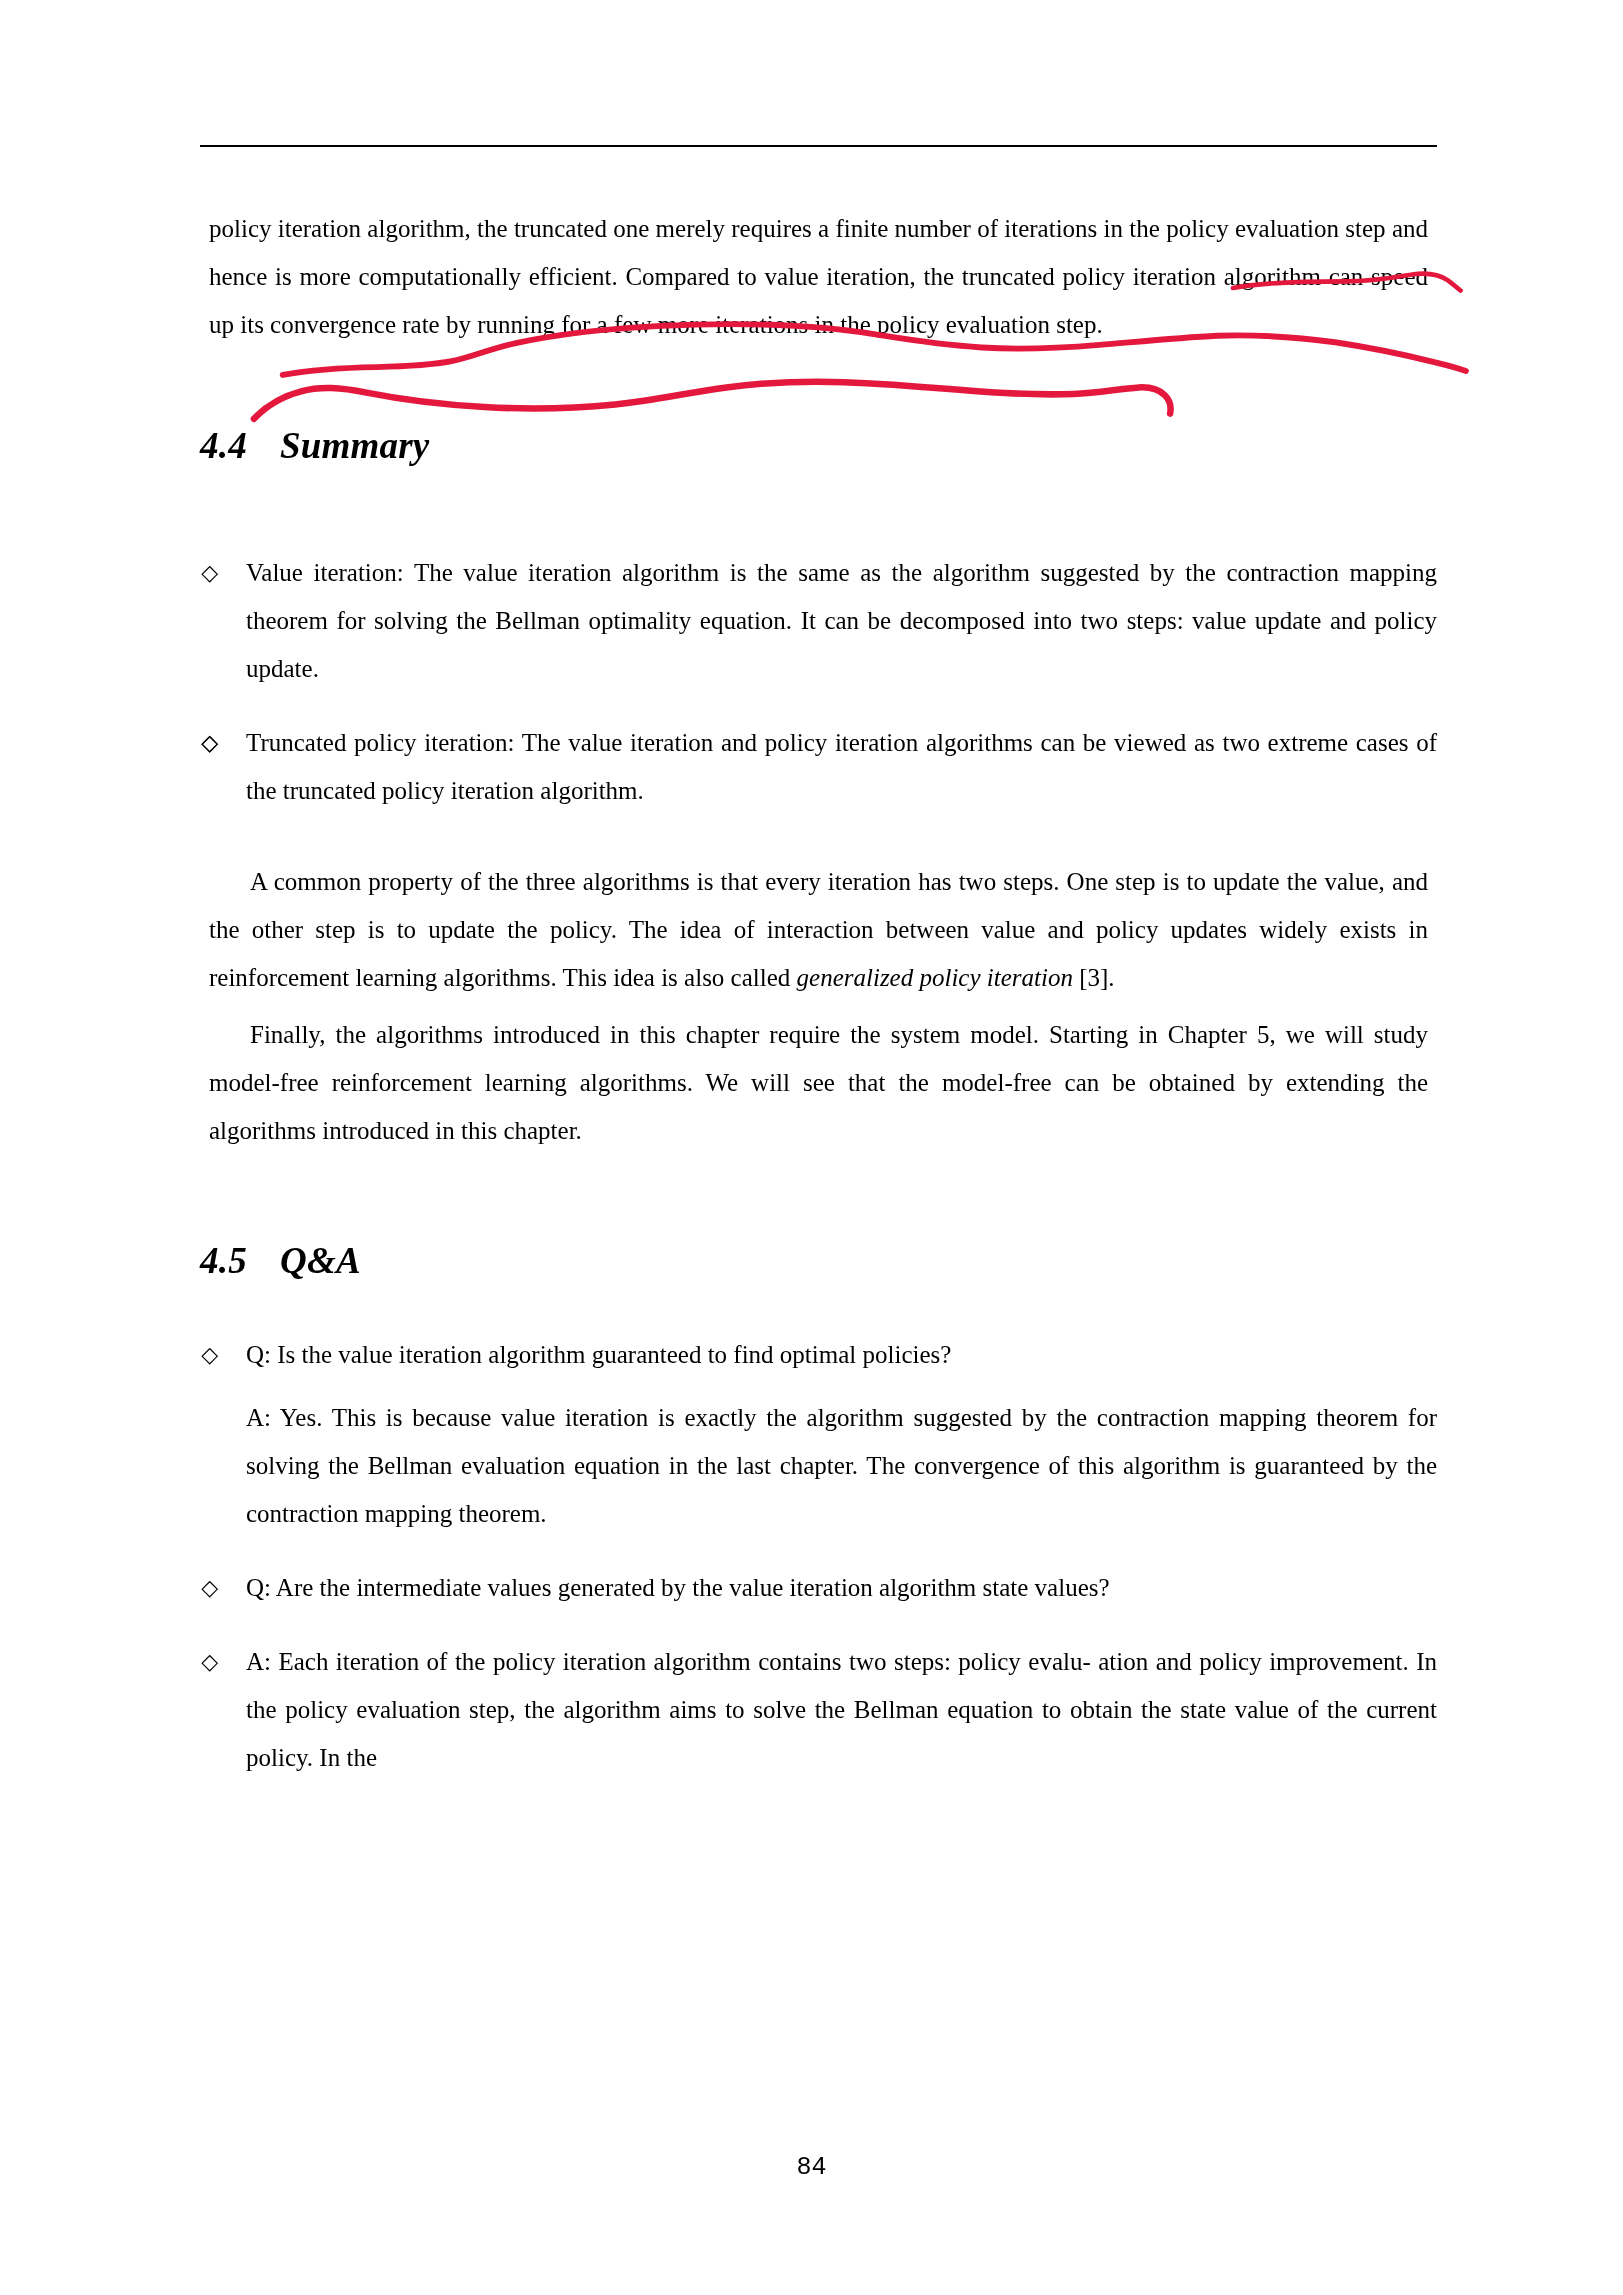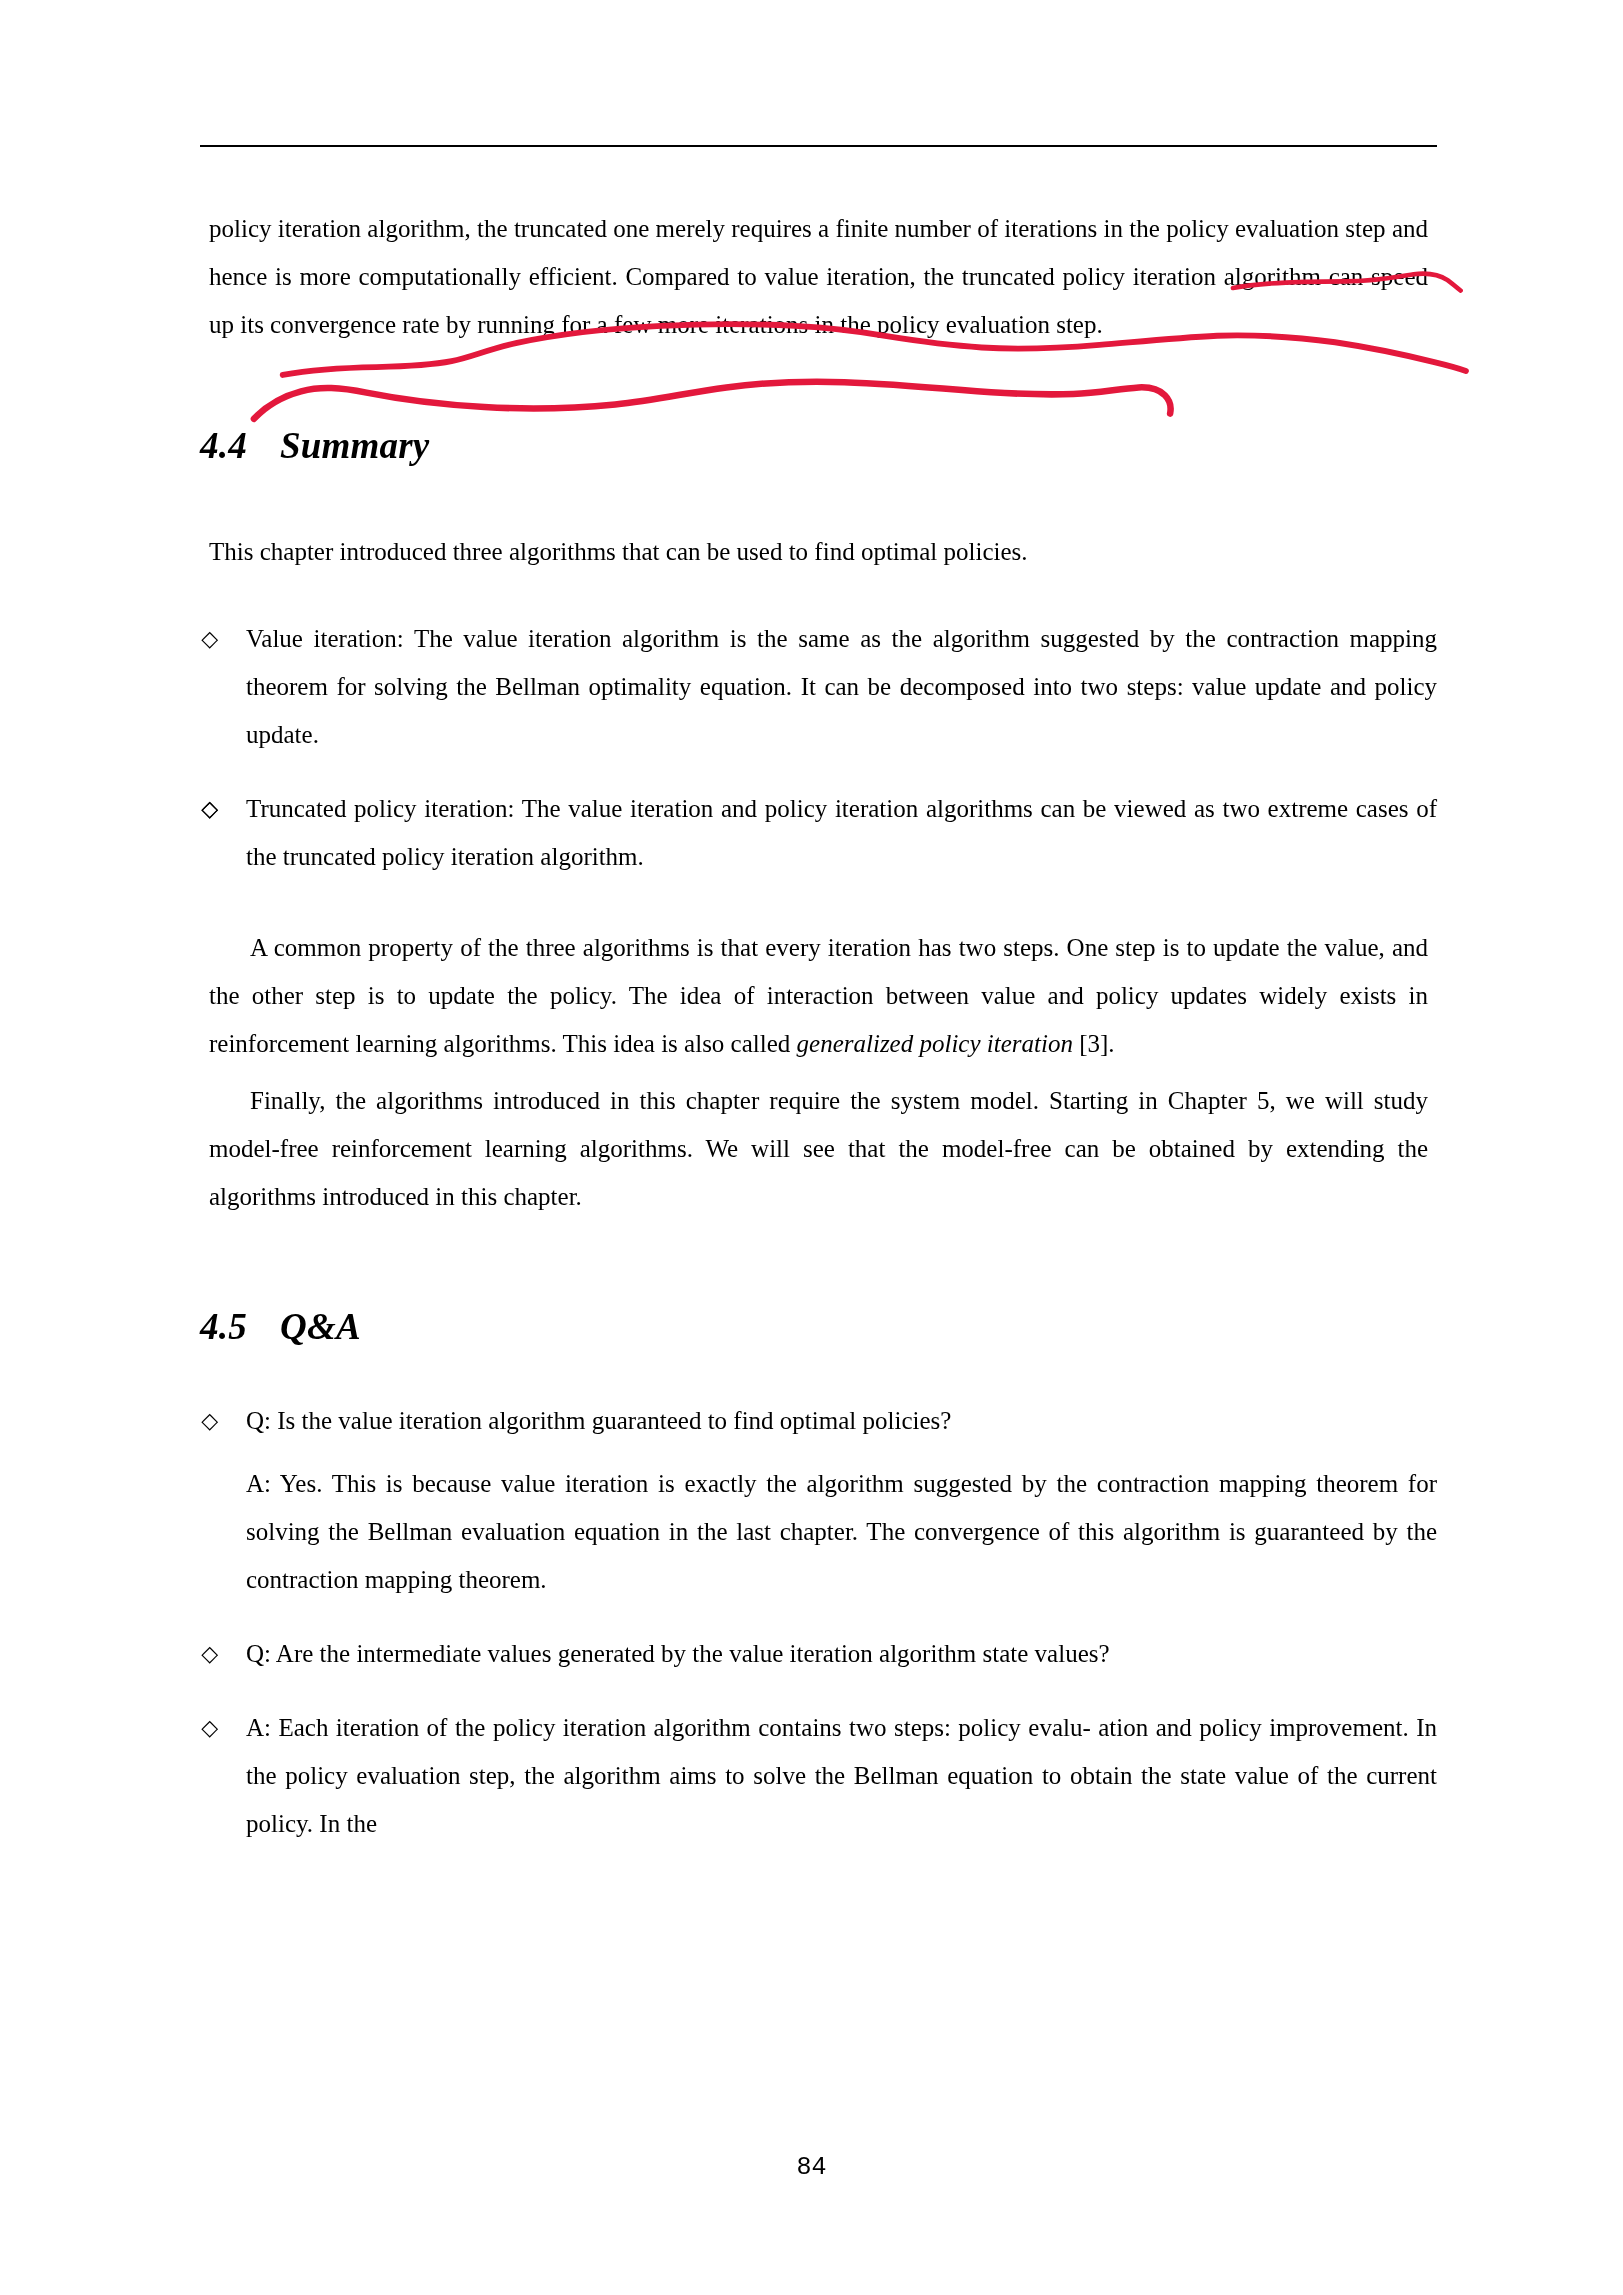--- a/index.html
+++ b/index.html
@@ -145,21 +145,20 @@
     <p class="para">policy iteration algorithm, the truncated one merely requires a finite number of iterations in the policy evaluation step and hence is more computationally efficient. Compared to value iteration, the truncated policy iteration algorithm can speed up its convergence rate by running for a few more iterations in the policy evaluation step.</p>
 
     <div class="space-before-section"></div>
 
     <h2 class="section">
       <span class="num">4.4</span><span>Summary</span>
     </h2>
 
     <div class="space-after-section"></div>
 
-    <p class="para">This chapter introduced three algorithms that can be used to find optimal policies.</p>
 
     <div class="list-top-gap"></div>
 
     <ul class="dlist">
       <li>
         <span class="diamond">◇</span>
         <span>Value iteration: The value iteration algorithm is the same as the algorithm suggested by the contraction mapping theorem for solving the Bellman optimality equation. It can be decomposed into two steps: value update and policy update.</span>
       </li>
       <li>
         <span class="diamond">◇</span>

